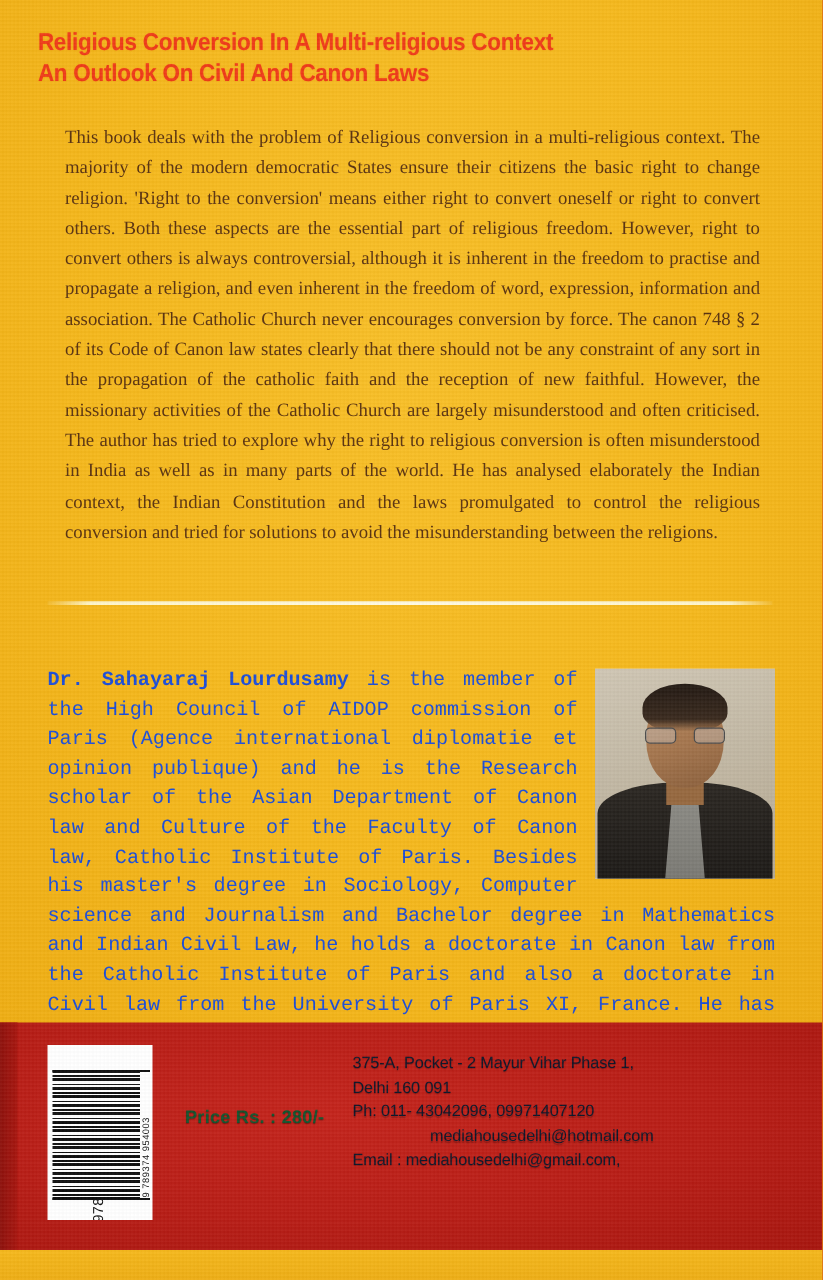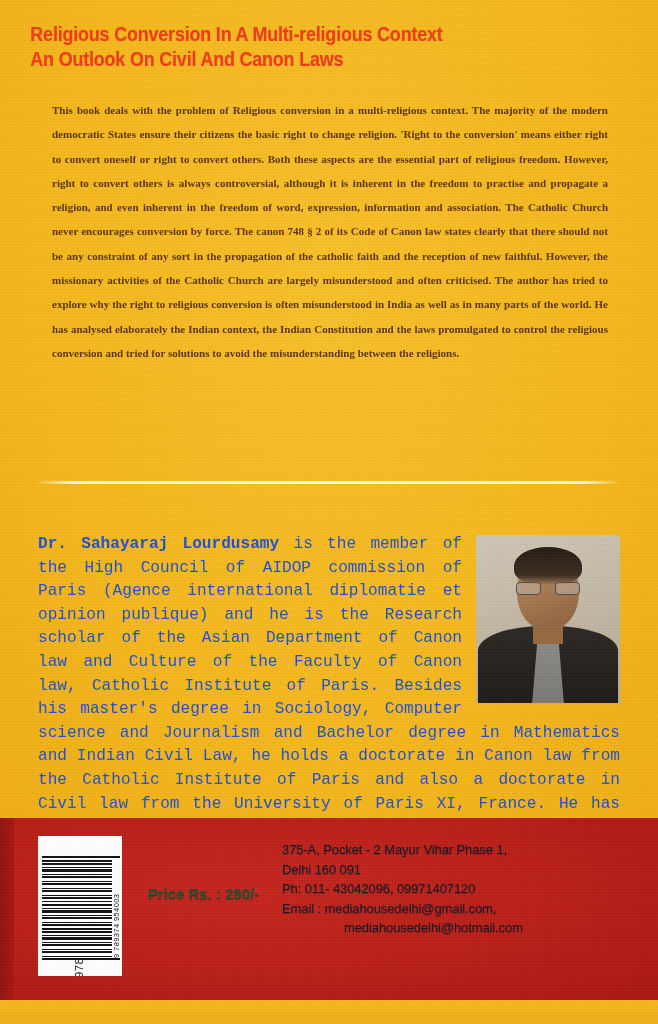--- a/index.html
+++ b/index.html
@@ -63,27 +63,26 @@
     text-shadow: 0 0 1px rgba(239,59,24,0.45);
   }
 
   
   .blurb {
     position: absolute;
     left: 52px;
     top: 98px;
     width: 556px;
     font-family: "Liberation Serif", serif;
-    font-size: 11px;
+    font-size: 15px;
     line-height: 24.3px;
     color: #5b3410;
     text-align: justify;
     text-justify: inter-word;
     z-index: 5;
-    font-weight: bold;
   }
 
   
   .divider {
     position: absolute;
     left: 38px;
     top: 481px;
     width: 580px;
     height: 3px;
     background: linear-gradient(90deg,
@@ -382,18 +381,18 @@
     </div>
   </div>
 
   <div class="price">Price Rs. : 280/-</div>
 
   <div class="publisher">
     <div class="pub-lines">
       <div class="pub-line">375-A, Pocket - 2 Mayur Vihar Phase 1,</div>
       <div class="pub-line">Delhi 160 091</div>
       <div class="pub-line">Ph: 011- 43042096, 09971407120</div>
+      <div class="pub-line indent">mediahousedelhi@hotmail.com</div>
       <div class="pub-line">Email : mediahousedelhi@gmail.com,</div>
-      <div class="pub-line indent">mediahousedelhi@hotmail.com</div>
     </div>
   </div>
 
 </div>
 
 </body></html>

